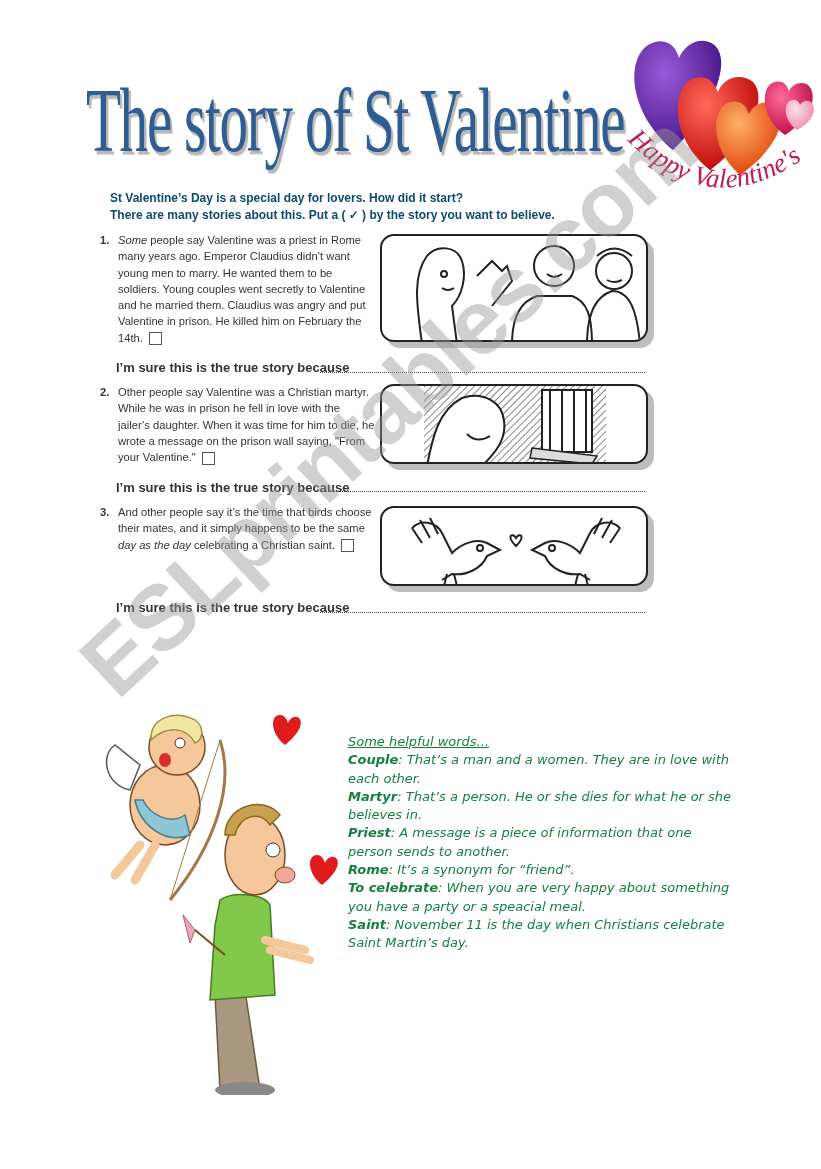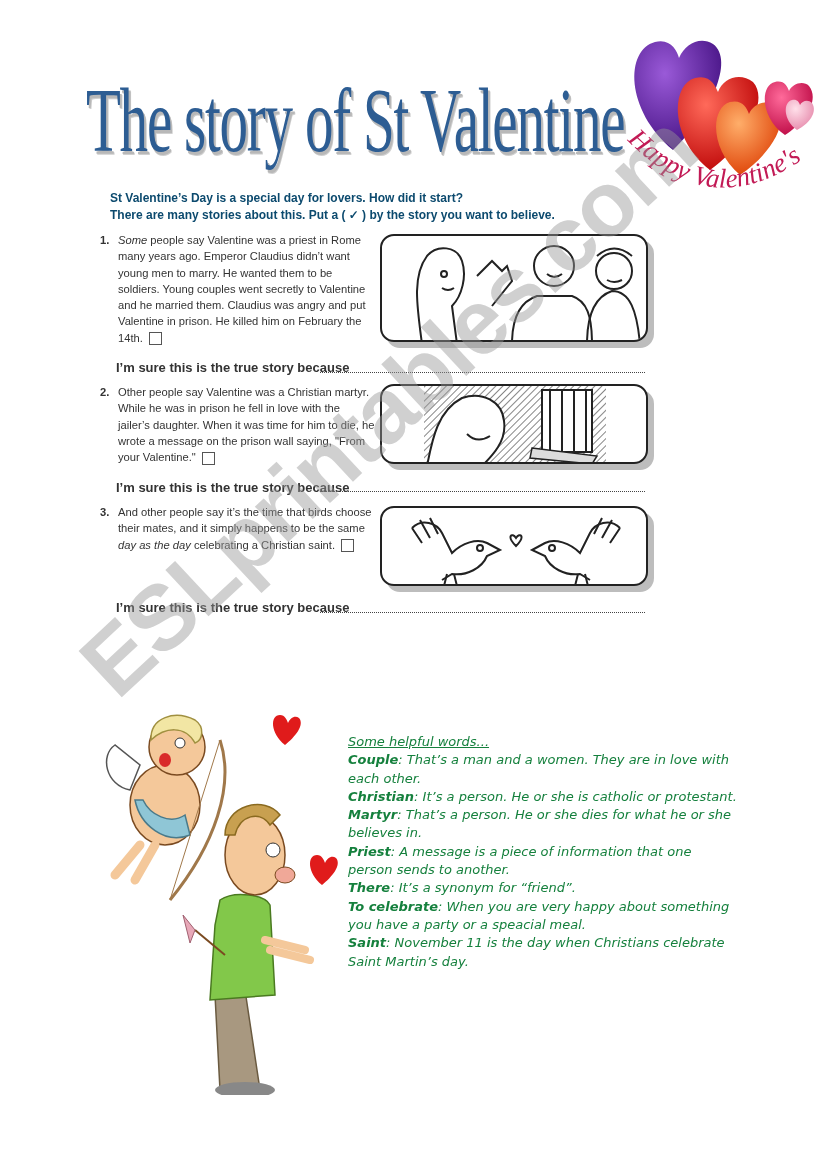--- a/index.html
+++ b/index.html
@@ -181,19 +181,18 @@
     <path d="M100 225 L 130 250" stroke="#7a4a20" stroke-width="2"></path>
     <path d="M88 210 L 100 225 L 95 238 Z" fill="#e8a8b8" stroke="#a06070"></path>
 
     <path d="M227 180 C 212 168, 212 150, 222 150 C 227 150, 229 155, 230 158 C 232 153, 237 150, 241 153 C 247 160, 237 172, 227 180 Z" fill="#e01b1b"></path>
   </svg>
 </div>
 
 <div class="words">
   <div class="head">Some helpful words...</div>
   <div><b>Couple</b><span>: That’s a man and a women. They are in love with each other.</span></div>
-  <div><b>Christian</b><span>: It’s a person. He or she is catholic or protestant.</span></div>
   <div><b>Martyr</b><span>: That’s a person. He or she dies for what he or she believes in.</span></div>
   <div><b>Priest</b><span>: A message is a piece of information that one person sends to another.</span></div>
-  <div><b>There</b><span>: It’s a synonym for “friend”.</span></div>
+  <div><b>Rome</b><span>: It’s a synonym for “friend”.</span></div>
   <div><b>To celebrate</b><span>: When you are very happy about something you have a party or a speacial meal.</span></div>
   <div><b>Saint</b><span>: November 11 is the day when Christians celebrate Saint Martin’s day.</span></div>
 </div>
 
 </body></html>

